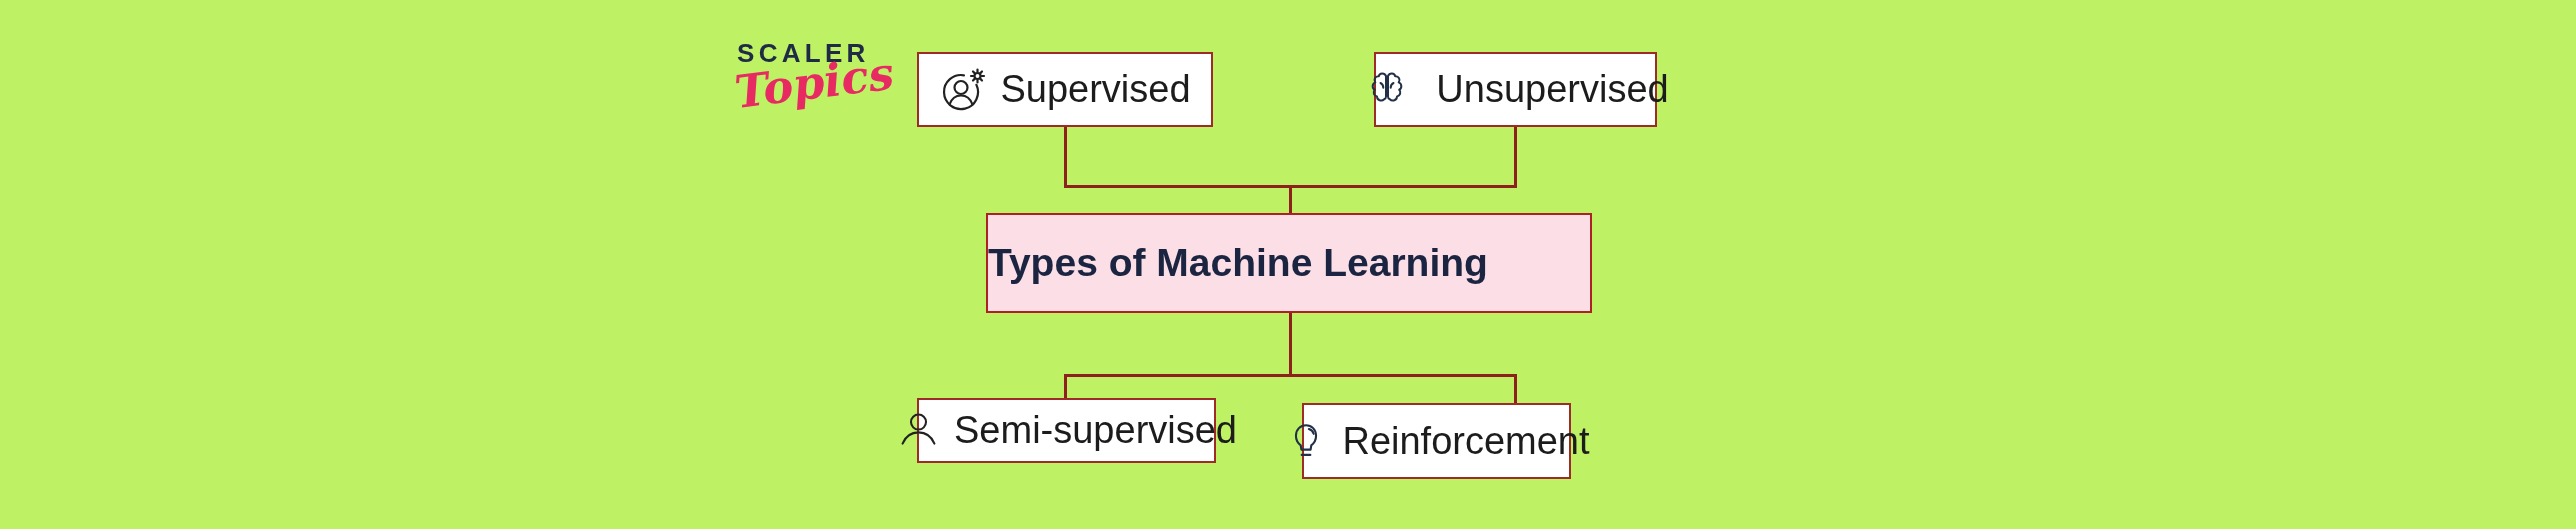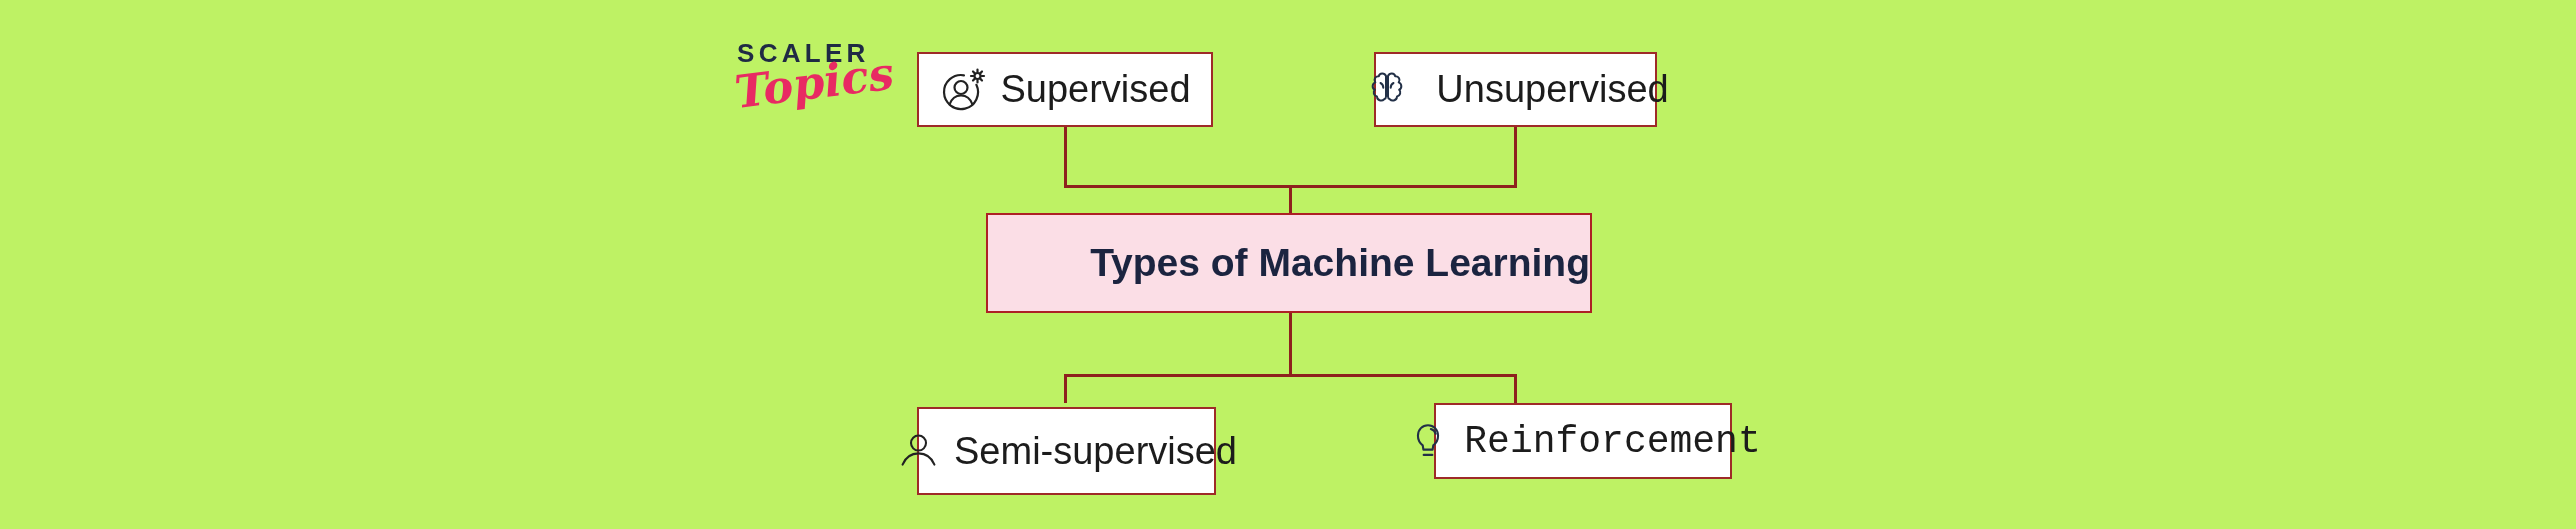--- a/index.html
+++ b/index.html
@@ -50,32 +50,32 @@
     color: #1C1C1C;
     white-space: nowrap;
   }
   .icon { display: inline-flex; align-items: center; }
   .icon svg { display: block; }
   .ink-black { color: #222222; }
   .ink-navy { color: #223047; }
 
   #node-supervised     { left: 917px; top: 52px;  width: 296px; height: 75px; }
   #node-unsupervised   { left: 1374px; top: 52px;  width: 283px; height: 75px; gap: 24px; }
-  #node-semisupervised { left: 917px; top: 407px; width: 299px; height: 88px; }
-  #node-reinforcement  { left: 1434px; top: 403px; width: 298px; height: 76px; font-family: Liberation Mono, monospace; }
+  #node-semisupervised { left: 917px; top: 398px; width: 299px; height: 65px; }
+  #node-reinforcement  { left: 1302px; top: 403px; width: 269px; height: 76px; }
 
   .root-node {
     position: absolute;
     left: 986px; top: 213px; width: 606px; height: 100px;
     background: #FBDEE6;
     border: 2.6px solid #AD2125;
     box-sizing: border-box;
     display: flex;
     align-items: center;
-    justify-content: flex-end;
+    justify-content: flex-start;
   }
   .root-node .title {
     font-size: 39px;
     font-weight: bold;
     color: #1B2440;
     white-space: nowrap;
   }
 
   
   .line { position: absolute; background: #8E211E; }

